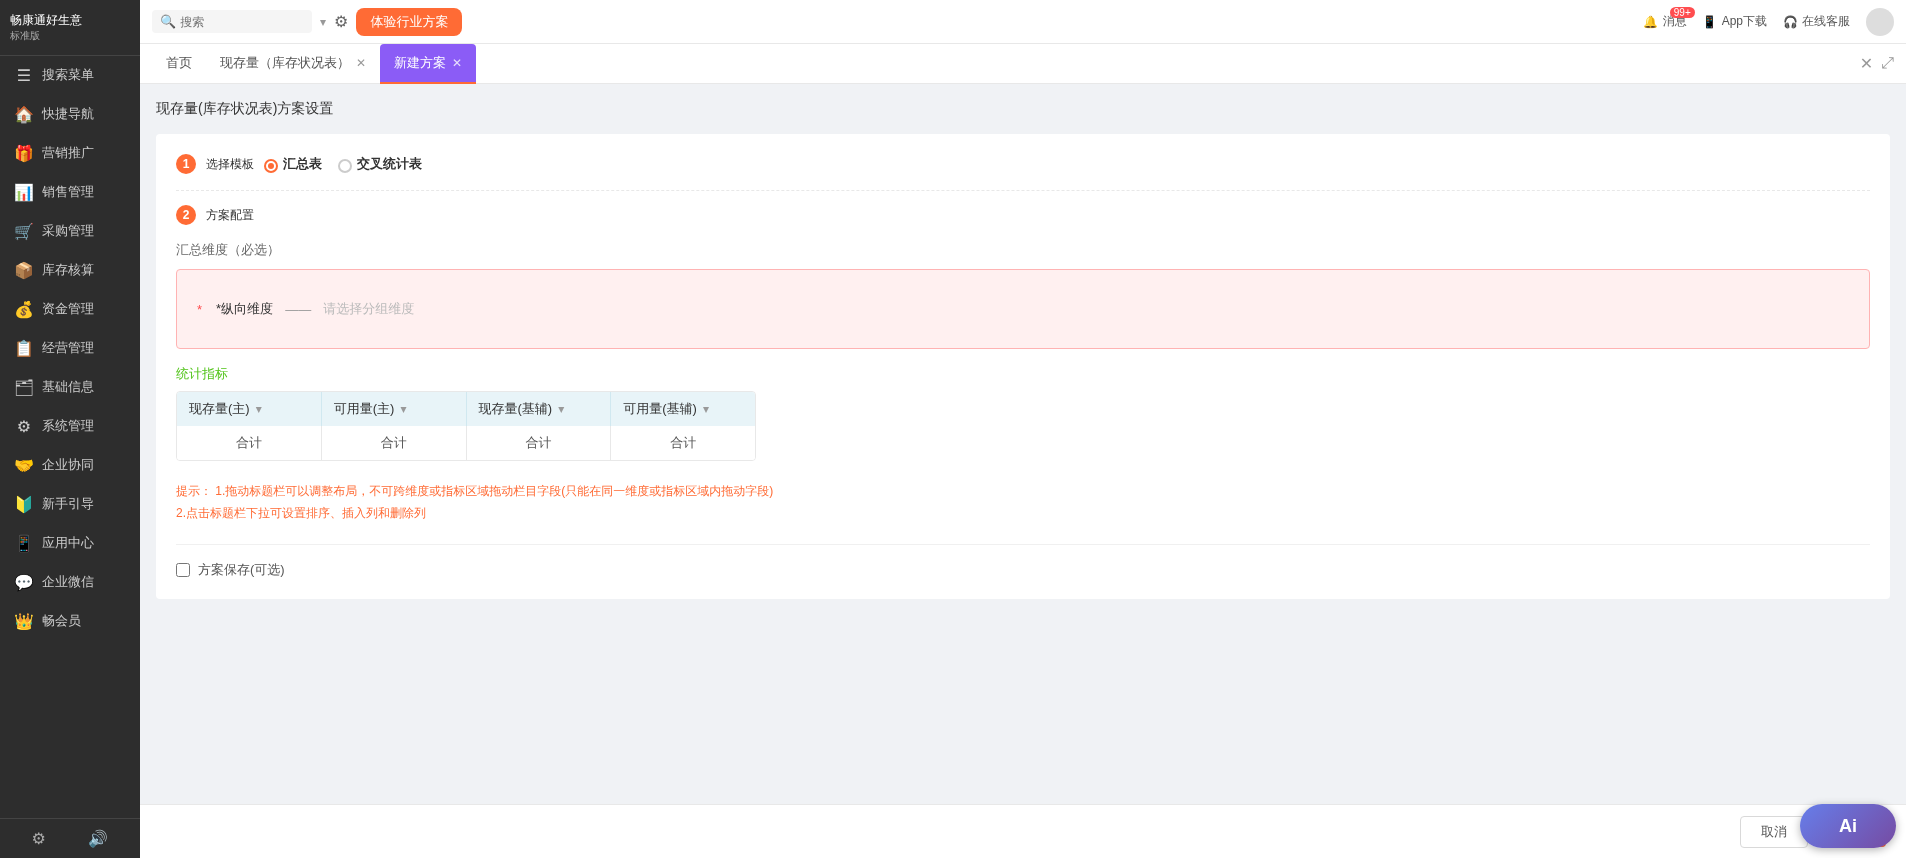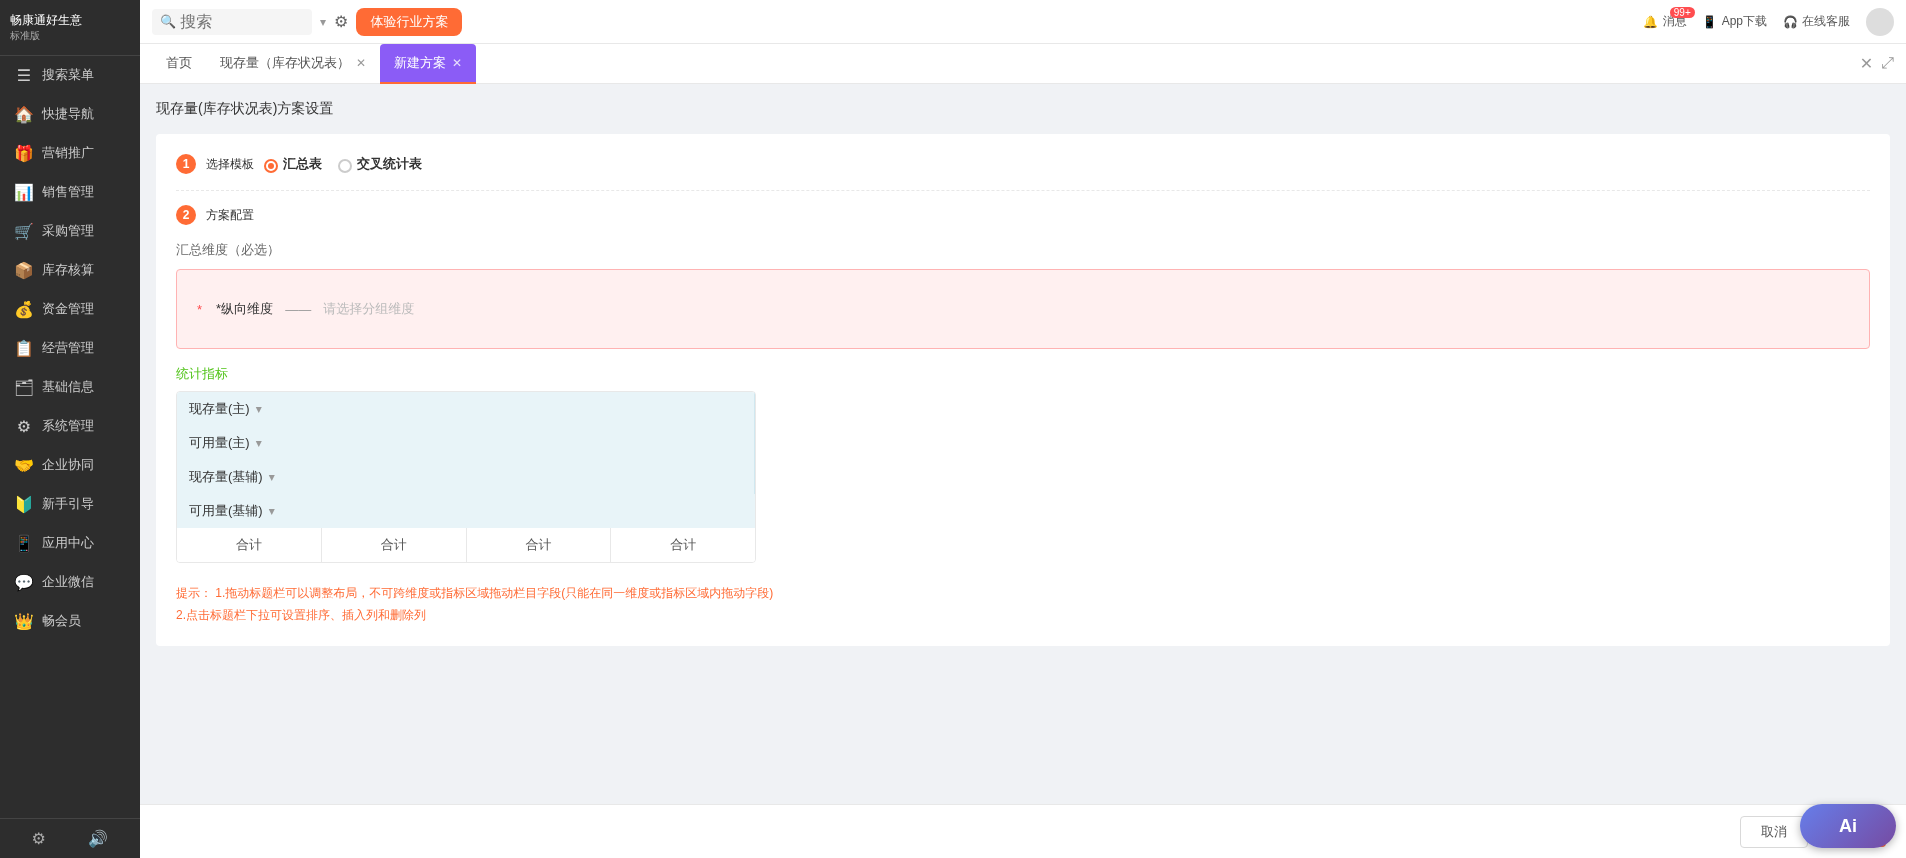--- a/index.html
+++ b/index.html
@@ -82,21 +82,21 @@
       background: #f5f5f5;
       border-radius: 4px;
       padding: 4px 8px;
       gap: 4px;
       width: 160px;
     }
     .topbar-search-box input {
       border: none;
       background: transparent;
       outline: none;
-      font-size: 16px;
+      font-size: 12px;
       color: #999;
       width: 100%;
     }
     .topbar-chevron { color: #999; font-size: 12px; cursor: pointer; }
     .topbar-gear { color: #666; cursor: pointer; font-size: 16px; }
     .topbar-trial-btn {
       background: #ff6b35;
       color: #fff;
       border: none;
       border-radius: 8px;
@@ -322,21 +322,20 @@
     }
     .stats-table {
       border: 1px solid #e8e8e8;
       border-radius: 4px;
       overflow: hidden;
       width: 580px;
     }
     .stats-header-row {
       display: flex;
       background: #e8f4f8;
-      flex-direction: column;
     }
     .stats-header-cell {
       flex: 1;
       padding: 8px 12px;
       display: flex;
       align-items: center;
       gap: 6px;
       font-size: 13px;
       color: #333;
       border-right: 1px solid #d0e8f0;
@@ -629,20 +628,24 @@
       <div class="tips-section">
         <div>
           <span>提示：</span>
           <span>1.拖动标题栏可以调整布局，不可跨维度或指标区域拖动栏目字段(只能在同一维度或指标区域内拖动字段)</span>
         </div>
         <div>
           <span>2.点击标题栏下拉可设置排序、插入列和删除列</span>
         </div>
       </div>
 
+      <div class="save-row">
+        <input type="checkbox" class="save-checkbox" style="">
+        <span class="save-label">方案保存(可选)</span>
+      </div>
     </div>
   </div>
 
   <div class="bottom-bar">
     <button class="btn-cancel">取消</button>
     <button class="btn-query">查询</button>
   </div>
 </div>
 
 <div class="ai-bubble">

